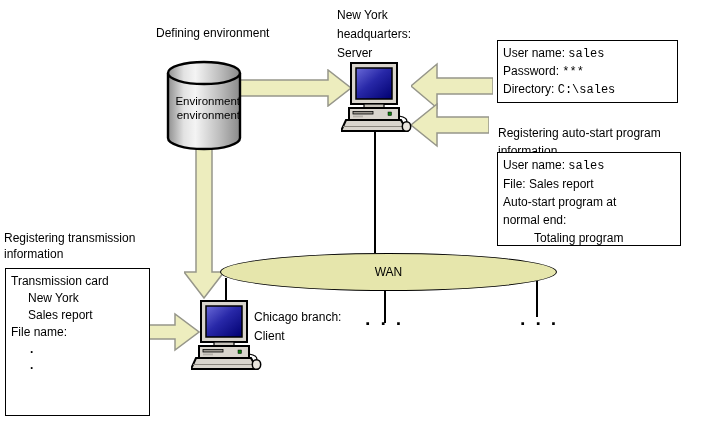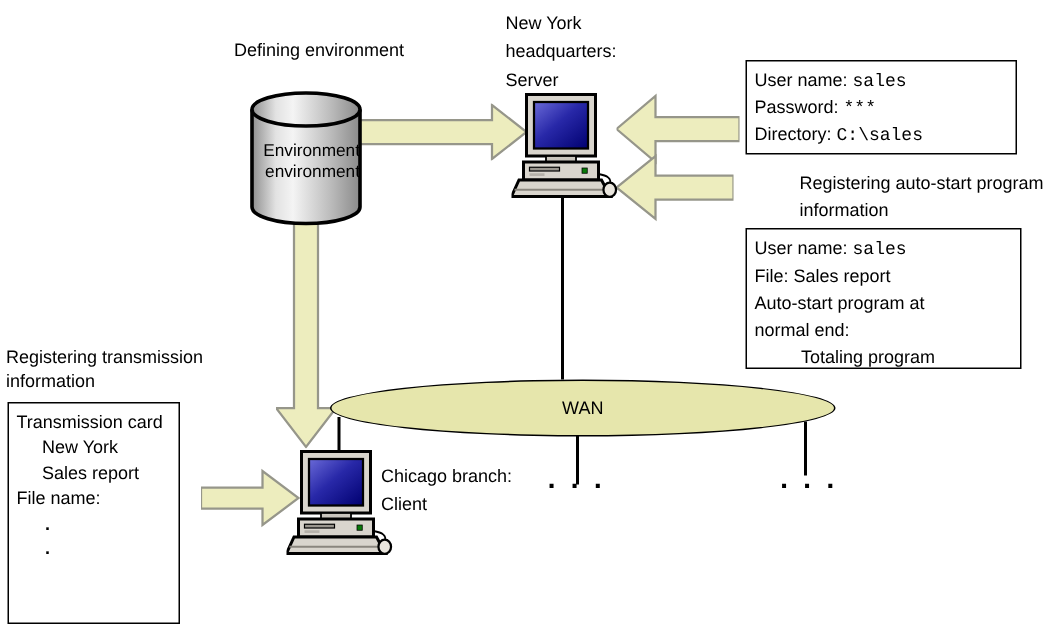--- a/index.html
+++ b/index.html
@@ -136,37 +136,37 @@
     <div>Chicago branch:</div>
     <div>Client</div>
   </div>
 
   <div class="box" style="left:497px;top:40px;width:181px;height:63px;padding-top:4px;">
     <div class="ln"><span>User name: </span><span class="mono">sales</span></div>
     <div class="ln"><span>Password: </span><span class="mono">***</span></div>
     <div class="ln"><span>Directory: </span><span class="mono">C:\sales</span></div>
   </div>
 
-  <div class="abs" style="left:498px;top:113px;line-height:18px;white-space:nowrap;margin-left:35px;">
+  <div class="abs" style="left:498px;top:124px;line-height:18px;white-space:nowrap;">
     <div>Registering auto-start program</div>
     <div>information</div>
   </div>
   <div class="box" style="left:497px;top:152px;width:184px;height:94px;padding-top:3px;line-height:18px;">
     <div class="ln"><span>User name: </span><span class="mono">sales</span></div>
     <div class="ln">File: Sales report</div>
     <div class="ln">Auto-start program at</div>
     <div class="ln">normal end:</div>
     <div class="ln ind2">Totaling program</div>
   </div>
 
   <div class="abs" style="left:4px;top:230px;line-height:16px;white-space:nowrap;">
     <div>Registering transmission</div>
     <div>information</div>
   </div>
-  <div class="box" style="left:5px;top:268px;width:115px;height:148px;padding-top:4px;">
+  <div class="box" style="left:5px;top:268px;width:145px;height:148px;padding-top:4px;">
     <div class="ln">Transmission card</div>
     <div class="ln ind">New York</div>
     <div class="ln ind">Sales report</div>
     <div class="ln">File name:</div>
     <div class="ln dotln">.</div>
     <div class="ln dotln">.</div>
   </div>
 
 </div>
 

